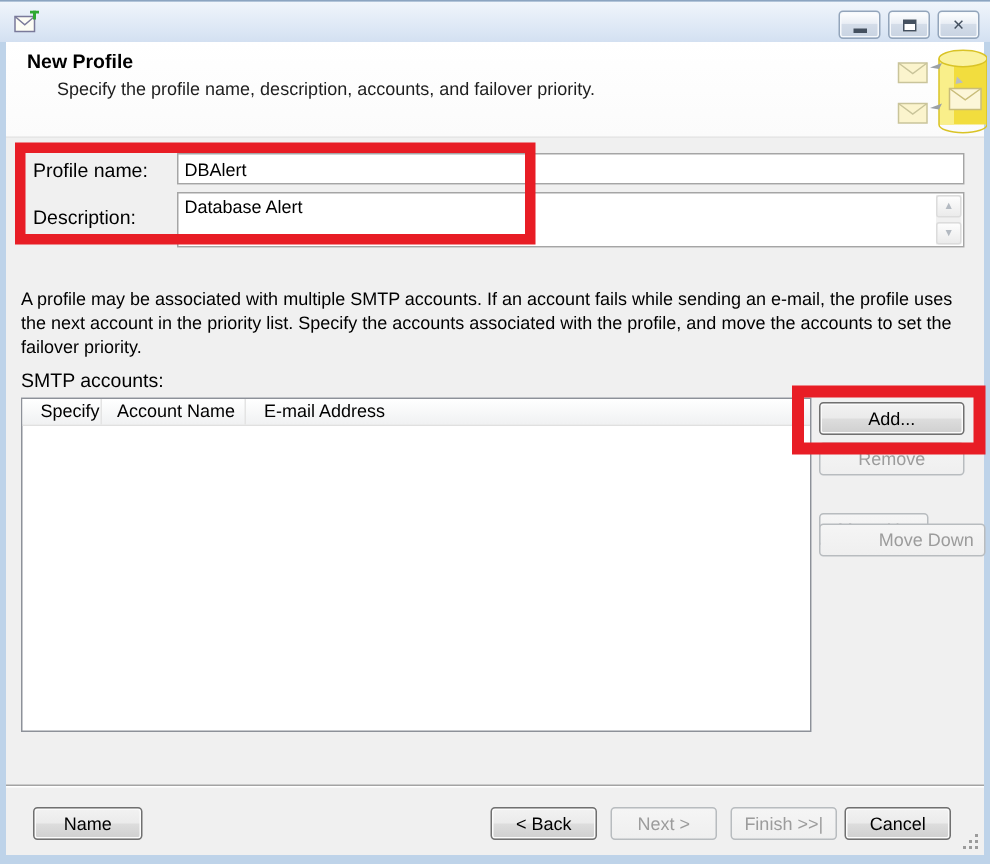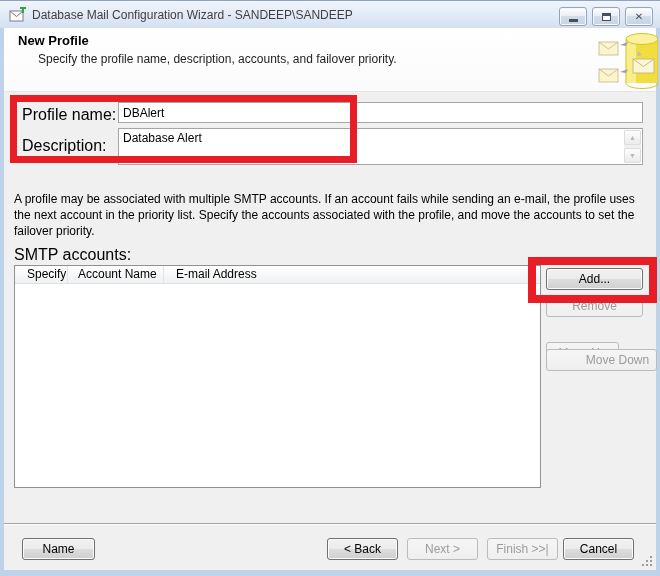--- a/index.html
+++ b/index.html
@@ -35,21 +35,21 @@
   }
   .header-band {
     position:absolute; left:4px; right:4px; top:28px; height:64px;
     background:linear-gradient(#ffffff, #fbfbfb);
     border-bottom:1px solid #e6e6e6;
   }
   .header-title { position:absolute; left:18px; top:33px; font-size:13px; font-weight:bold; color:#000; }
   .header-subtitle { position:absolute; left:38px; top:52px; font-size:12px; color:#1e1e1e; }
   .header-art { position:absolute; left:596px; top:29px; width:62px; height:62px; }
   
-  .lbl { position:absolute; font-size:16px; color:#000; }
+  .lbl { position:absolute; font-size:13px; color:#000; }
   .lbl-profile { left:22px; top:106px; }
   .lbl-desc    { left:22px; top:137px; }
   .txt-profile {
     position:absolute; left:118px; top:102px; width:525px; height:21px;
     border:1px solid #a5a5a5; background:#fff; font-family:"Liberation Sans",sans-serif;
     font-size:12px; padding:2px 4px; color:#000;
   }
   .txt-desc {
     position:absolute; left:118px; top:128px; width:525px; height:37px;
     border:1px solid #a5a5a5; background:#fff; font-size:12px; color:#000;
@@ -127,21 +127,20 @@
 
 <div class="window">
 
   <div class="titlebar">
     <svg class="title-icon" viewBox="0 0 17 16">
       <rect x="1" y="4" width="13" height="10" fill="#fdfdf5" stroke="#7a7a9a" stroke-width="1"></rect>
       <path d="M1 4 L7.5 9.5 L14 4" fill="none" stroke="#7a7a9a" stroke-width="1"></path>
       <rect x="11" y="0" width="6" height="2" fill="#2fa832"></rect>
       <rect x="13" y="-2" width="2" height="6" fill="#2fa832" transform="translate(0,2)"></rect>
     </svg>
-    <span class="title-text">Database Mail Configuration Wizard - SANDEEP\SANDEEP</span>
     <div class="caption-buttons">
       <div class="cap-btn">
           <span class="glyph-min"></span>
         </div>
       <div class="cap-btn">
           <span class="glyph-restore"></span>
         </div>
       <div class="cap-btn">
           <span>✕</span>
         </div>

